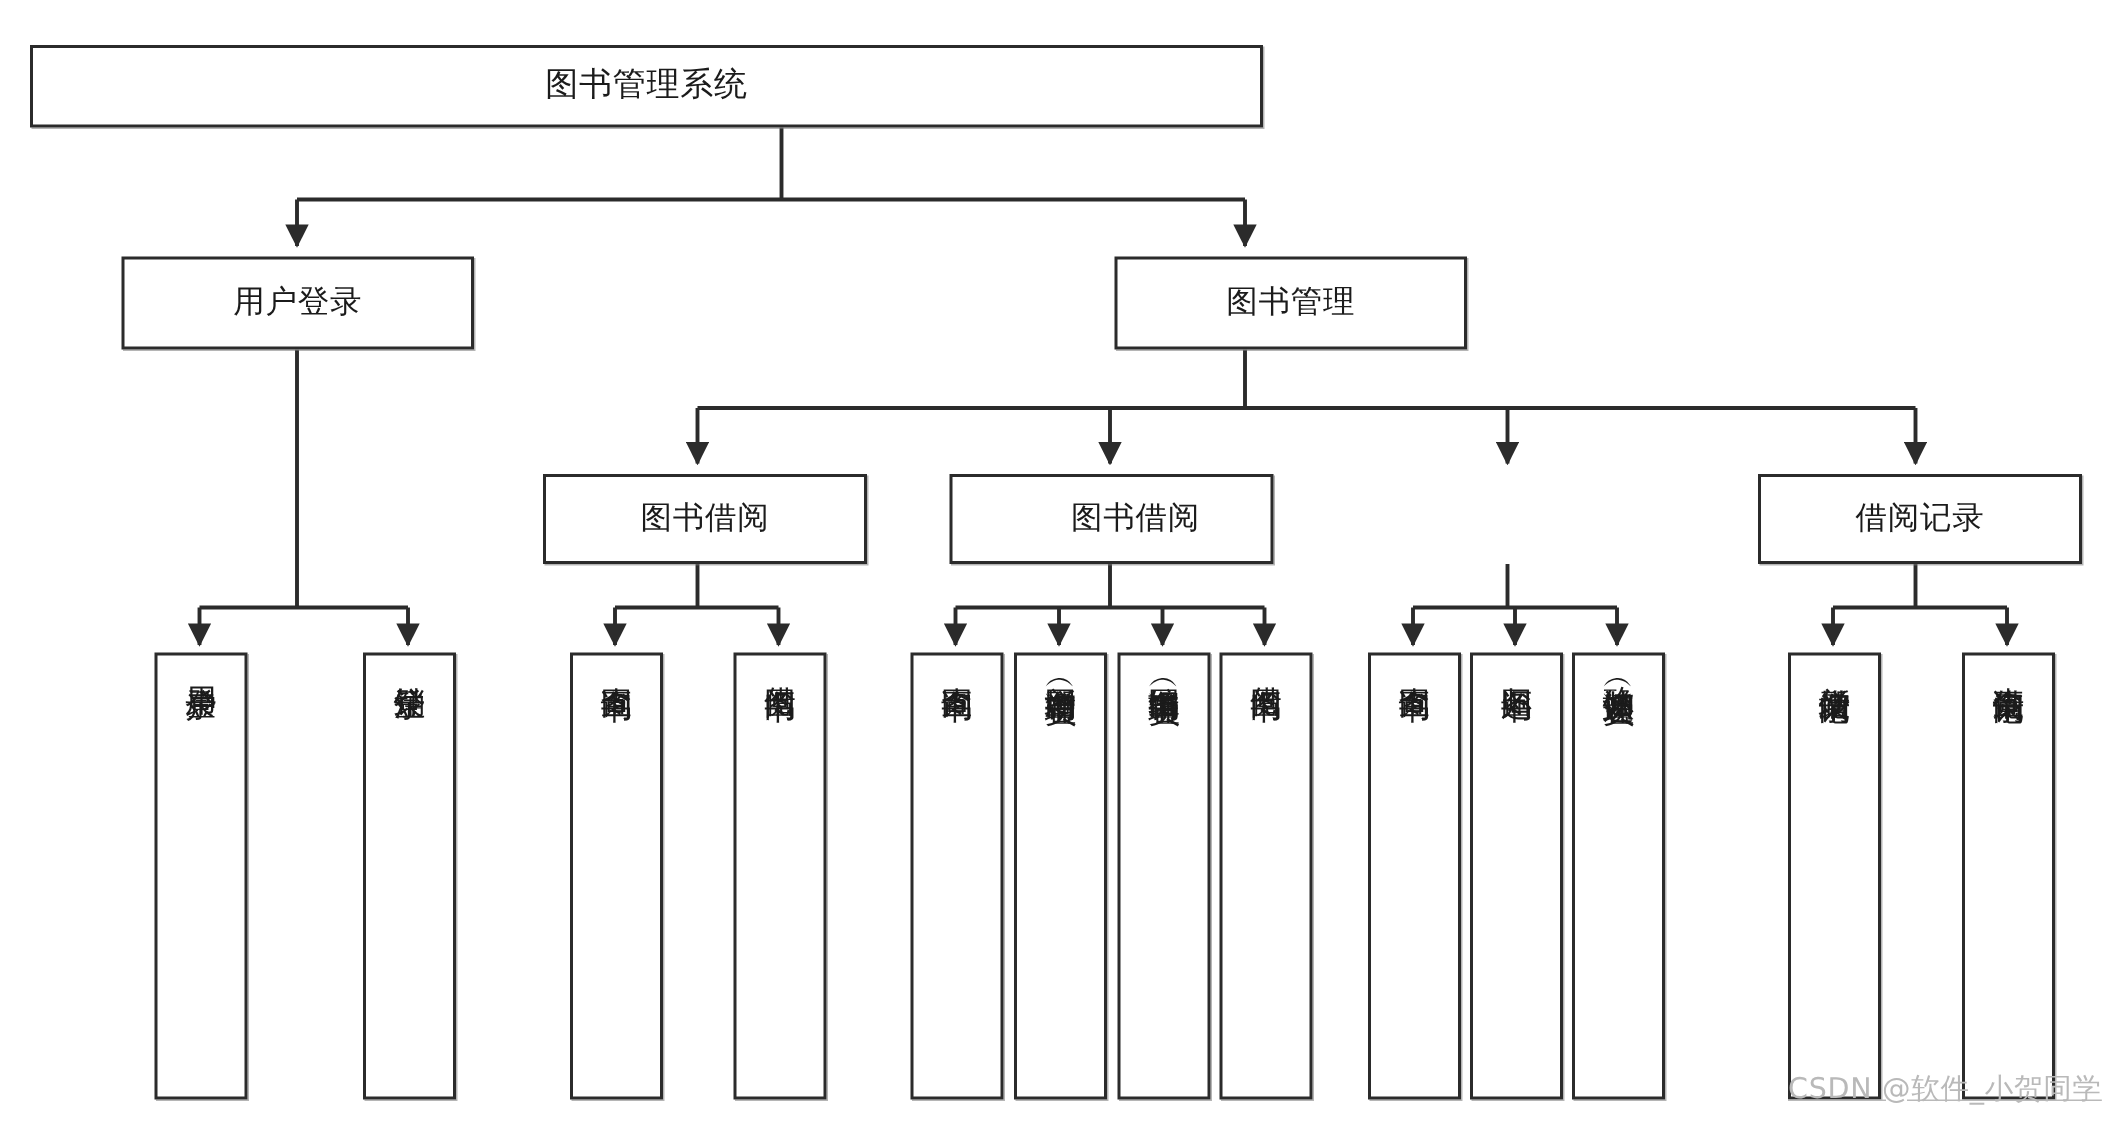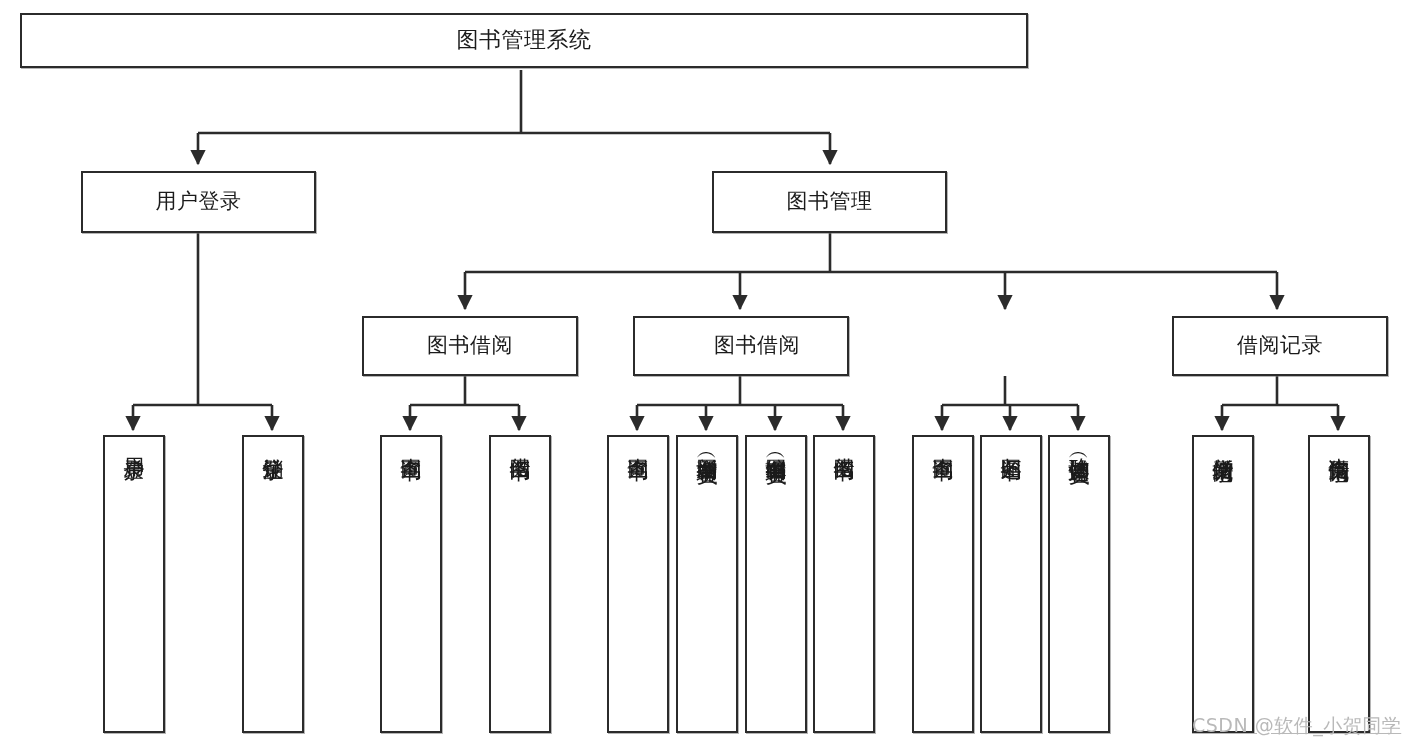--- a/index.html
+++ b/index.html
@@ -122,28 +122,28 @@
       <path d="M 1010 405 L 1010 430" marker-end="url(#arrow)"></path>
       <path d="M 1078 405 L 1078 430" marker-end="url(#arrow)"></path>
 
       <path d="M 1277 376 L 1277 405"></path>
       <path d="M 1222 405 L 1338 405"></path>
       <path d="M 1222 405 L 1222 430" marker-end="url(#arrow)"></path>
       <path d="M 1338 405 L 1338 430" marker-end="url(#arrow)"></path>
     </g>
   </svg>
 
-  <div class="node horiz root" style="left:20px; top:13px; width:1008px; height:55px;">
+  <div class="node horiz root" style="left:20px; top:30px; width:822px; height:55px;">
     <span class="label">图书管理系统</span>
   </div>
 
   <div class="node horiz" style="left:81px; top:171px; width:235px; height:62px;">
     <span class="label">用户登录</span>
   </div>
-  <div class="node horiz" style="left:712px; top:171px; width:235px; height:62px;">
+  <div class="node horiz" style="left:743px; top:171px; width:235px; height:62px;">
     <span class="label">图书管理</span>
   </div>
 
   <div class="node horiz" style="left:362px; top:316px; width:216px; height:60px;">
     <span class="label">图书借阅</span>
   </div>
   <div class="node horiz" style="left:633px; top:316px; width:216px; height:60px;padding-left:32px;">
     <span class="label">图书借阅</span>
   </div>
   <div class="node horiz" style="left:1172px; top:316px; width:216px; height:60px;">

